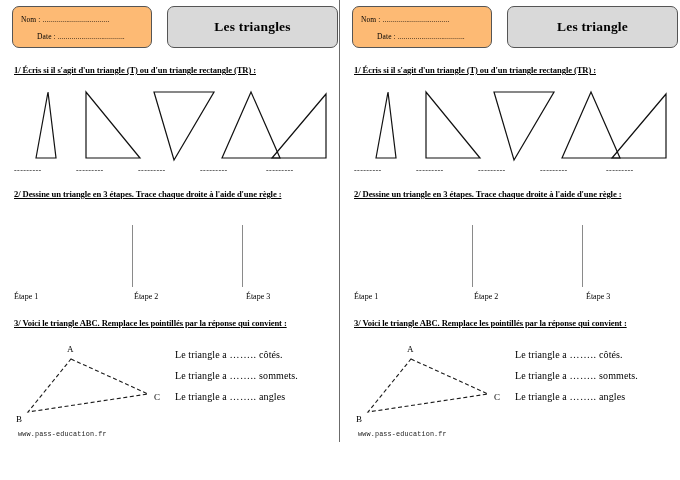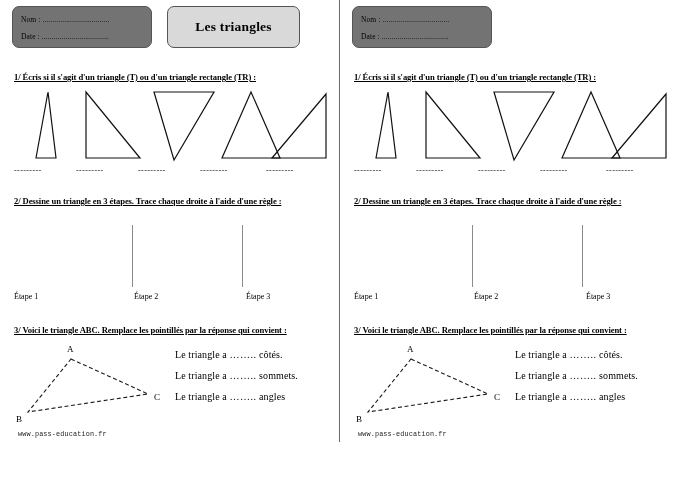--- a/index.html
+++ b/index.html
@@ -46,37 +46,37 @@
     height: 44px;
   }
   .ident-box {
     position: absolute;
     left: 0px;
     top: 0px;
     width: 140px;
     height: 42px;
     border: 1px solid #555555;
     border-radius: 7px;
-    background: #737373;
+    background: #fdba74;
     box-sizing: border-box;
   }
   .ident-line {
     position: absolute;
     left: 8px;
     font-size: 7.5px;
     letter-spacing: 0.1px;
     white-space: nowrap;
   }
   .ident-line.l1 { top: 8px; }
-  .ident-line.l2 { top: 25px; }
+  .ident-line.l2 { top: 25px; margin-left: 16px; }
   .title-box {
     position: absolute;
     left: 155px;
     top: 0px;
-    width: 133px;
+    width: 171px;
     height: 42px;
     border: 1px solid #555555;
     border-radius: 7px;
     background: #d9d9d9;
     box-sizing: border-box;
     display: flex;
     align-items: center;
     justify-content: center;
   }
   .title-text {
@@ -88,21 +88,20 @@
   
   .ex-heading {
     position: absolute;
     left: 14px;
     width: 312px;
     font-size: 8.6px;
     font-weight: bold;
     text-decoration: underline;
     line-height: 12.5px;
     letter-spacing: -0.1px;
-    margin-top: 7px;
   }
   .ex1-heading { top: 64px; }
   .ex2-heading { top: 188px; }
   .ex3-heading { top: 317px; }
 
   
   .tri-row {
     position: absolute;
     left: 14px;
     top: 90px;
@@ -265,20 +264,23 @@
     <div class="footer">www.pass-education.fr</div>
   </div>
 
   <div class="half half-right">
 
     <div class="header-row">
       <div class="ident-box">
         <div class="ident-line l1">Nom : ..................................</div>
         <div class="ident-line l2">Date : ..................................</div>
       </div>
+      <div class="title-box">
+        <div class="title-text">Les triangle</div>
+      </div>
     </div>
 
     <div class="ex-heading ex1-heading">1/ Écris si il s'agit d'un triangle (T) ou d'un triangle rectangle (TR) :</div>
 
     <div class="tri-row">
       <svg width="316" height="72" viewBox="0 0 316 72">
         <polygon points="22,68 34,2 42,68" fill="none" stroke="#111" stroke-width="1.2"></polygon>
         <polygon points="72,68 72,2 126,68" fill="none" stroke="#111" stroke-width="1.2"></polygon>
         <polygon points="140,2 200,2 160,70" fill="none" stroke="#111" stroke-width="1.2"></polygon>
         <polygon points="208,68 237,2 266,68" fill="none" stroke="#111" stroke-width="1.2"></polygon>

